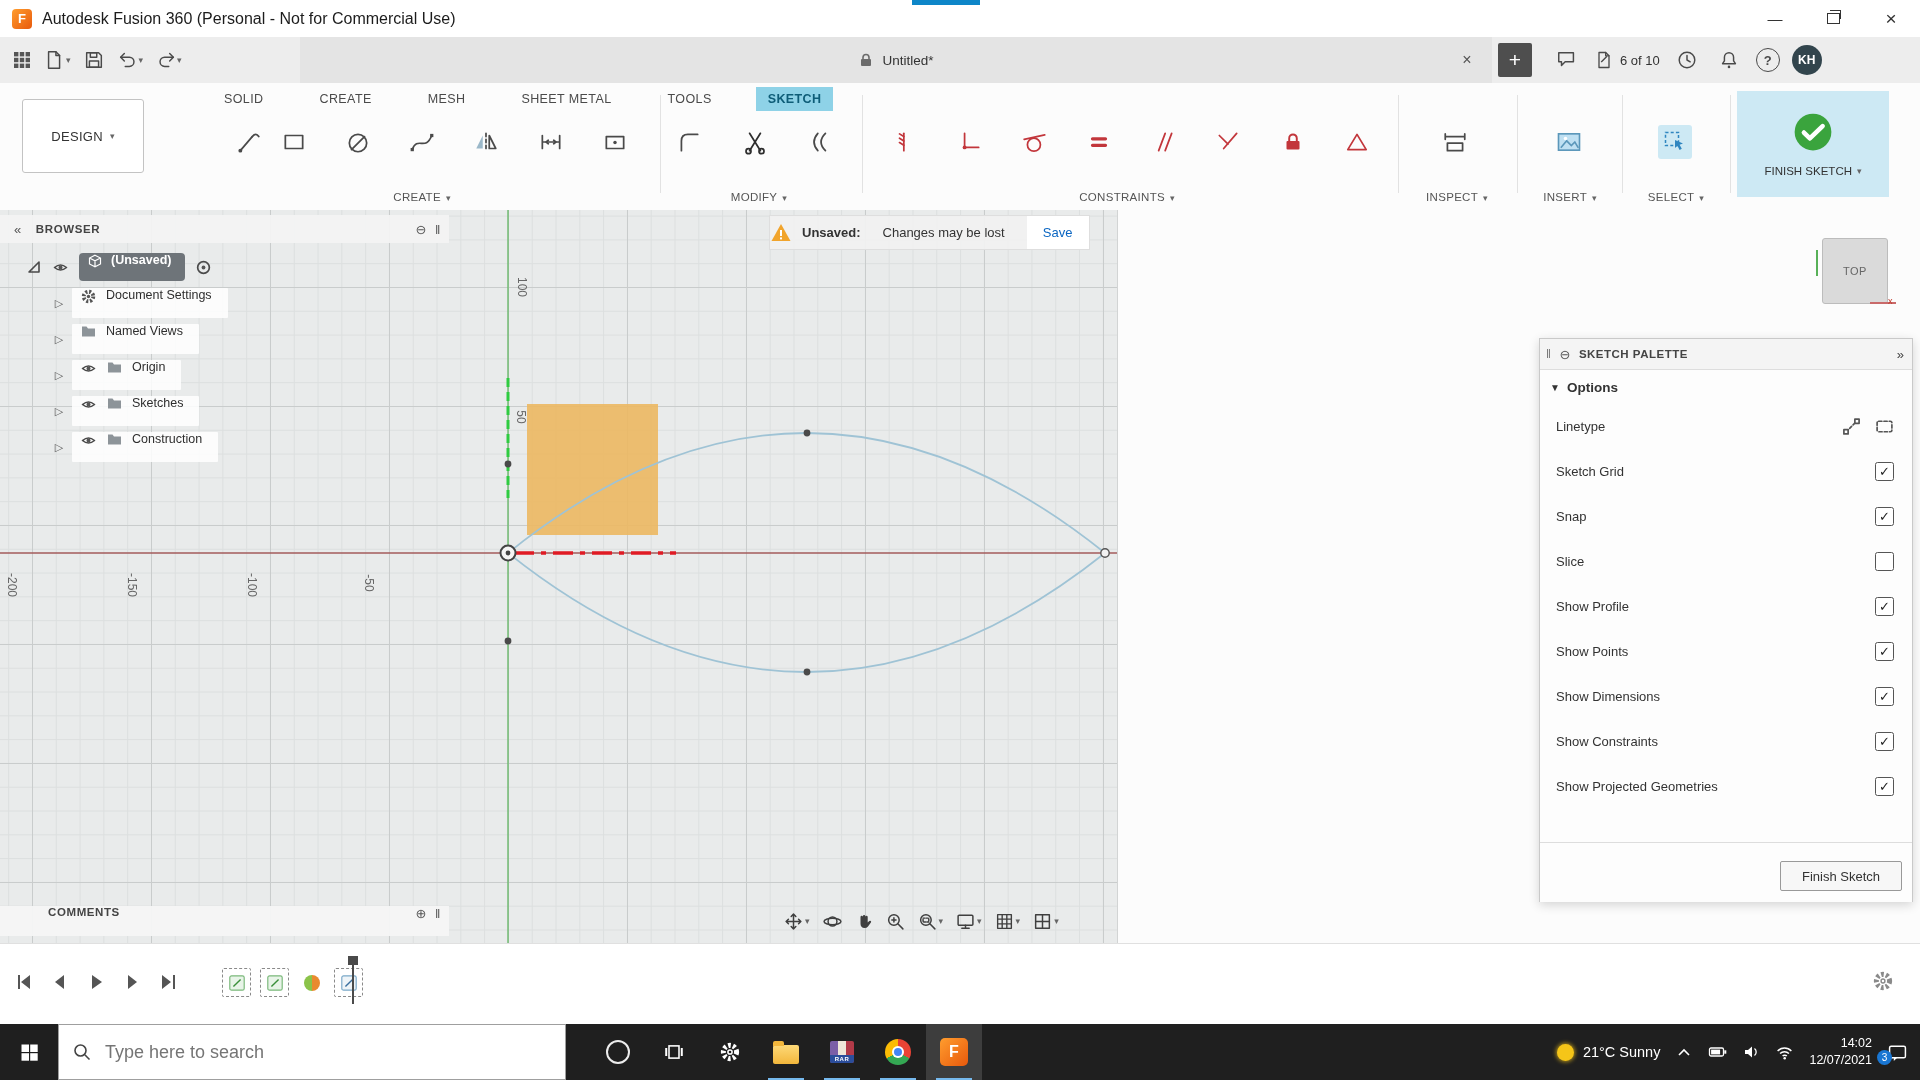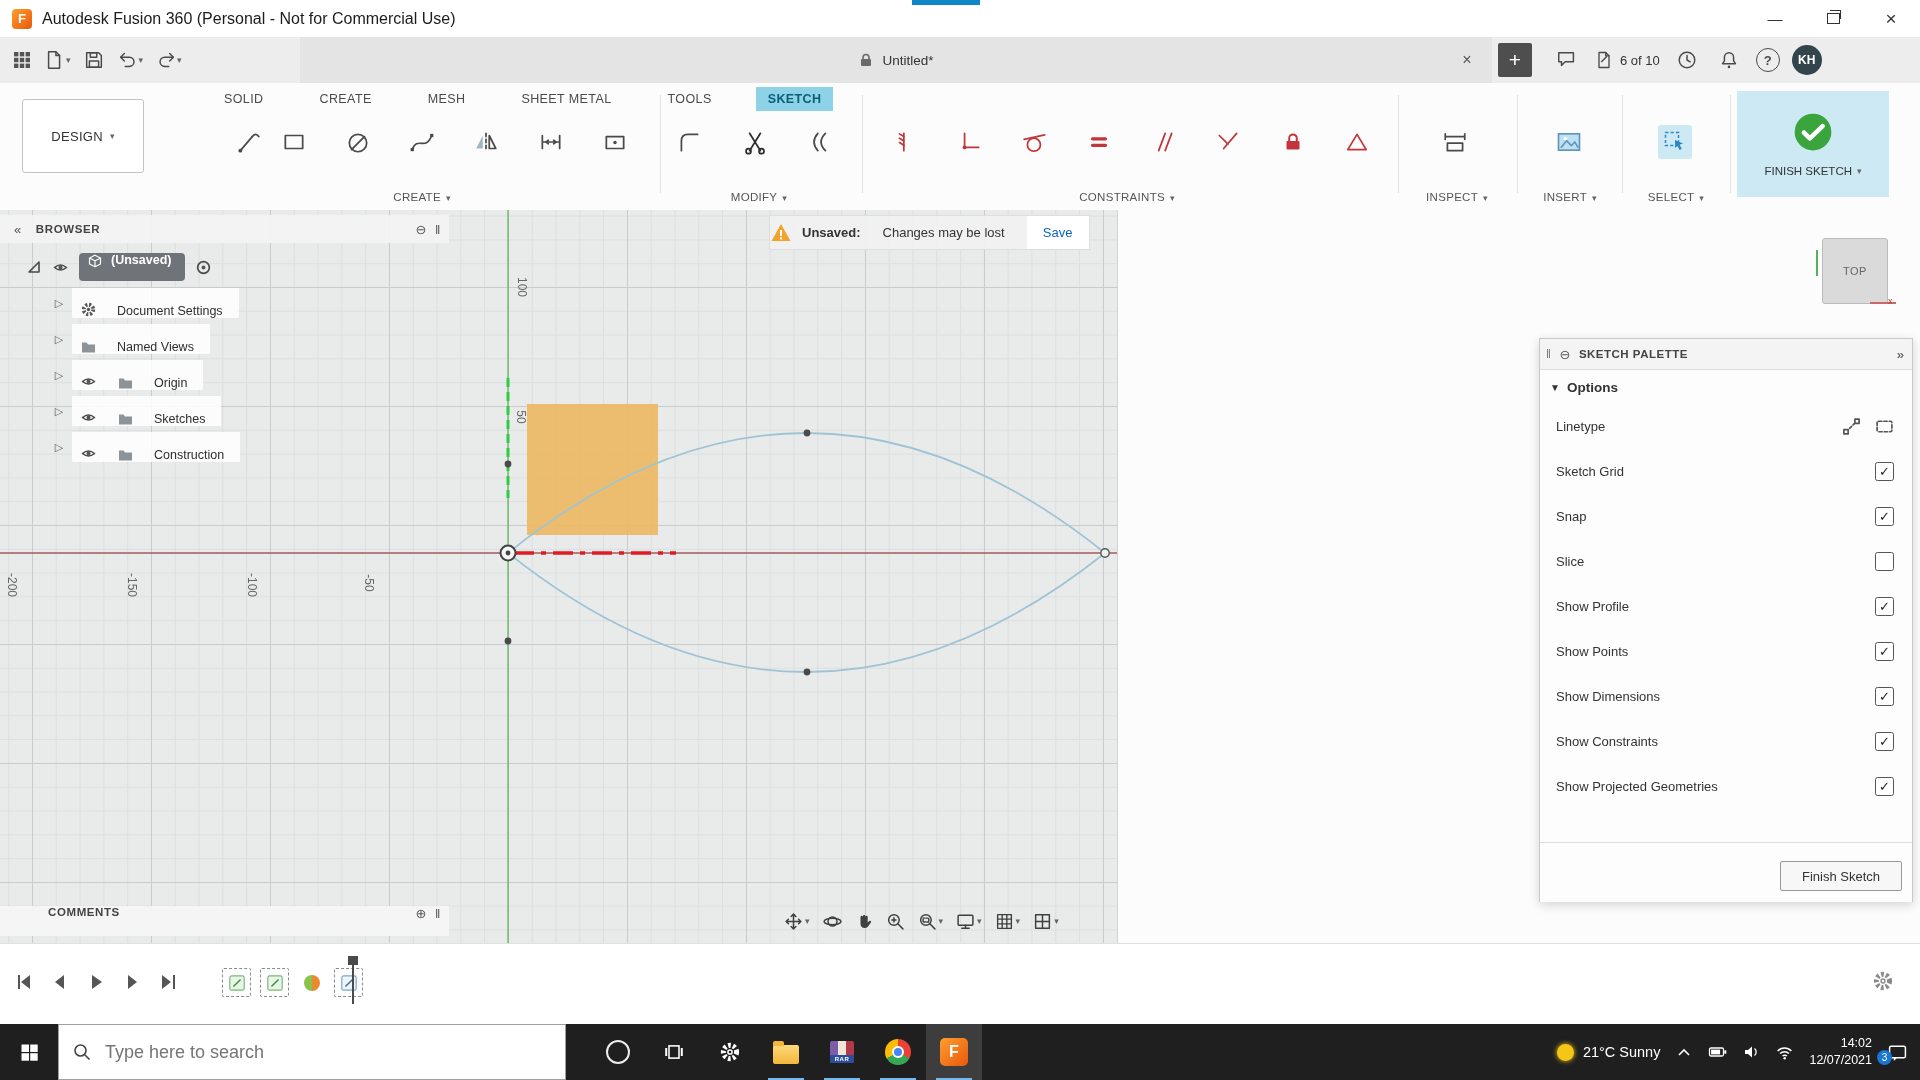--- a/index.html
+++ b/index.html
@@ -65,21 +65,21 @@
     background-position:32px 77px,32px 77px,8.2px 5.6px,8.2px 5.6px}
   .axlabel{position:absolute;font-size:12px;color:#666;transform:rotate(90deg);transform-origin:center}
 
   
   .browser-header{position:absolute;left:0;top:5px;width:449px;height:28px;background:rgba(243,243,243,.94);
                   display:flex;align-items:center;font-size:11.5px;color:#333;letter-spacing:.6px}
   .bh-left{margin-left:14px;color:#555;font-size:13px}
   .bh-title{margin-left:14px;font-weight:bold;color:#444}
   .bh-right{margin-left:auto;margin-right:8px;display:flex;gap:8px;align-items:center;color:#555;font-size:13px}
   .brow{position:absolute;display:flex;align-items:center;height:30px;font-size:12.5px;color:#2e2e2e}
-  .brow .pill{display:flex;align-items:flex-end;gap:20px;background:rgba(255,255,255,.85);height:30px;padding:0 16px 0 8px;border-radius:1px}
+  .brow .pill{display:flex;align-items:flex-start;gap:9px;background:rgba(255,255,255,.85);height:30px;padding:0 16px 0 8px;border-radius:1px}
   .root-pill{display:flex;gap:8px;background:#6e7479;color:#fff;font-weight:bold;height:28px;padding:0 14px 0 8px;border-radius:4px}
   .exp{color:#555;font-size:11px;width:14px;text-align:center}
 
   
   .warnbar{position:absolute;left:769px;top:5px;height:33px;display:flex;align-items:center;background:rgba(240,240,240,.96);
            border:1px solid #dedede;font-size:13px}
   .warn-label{font-weight:bold;color:#333;margin-left:10px}
   .warn-msg{color:#333;margin-left:22px}
   .warn-save{margin-left:22px;height:100%;width:62px;background:#fff;color:#0b66c2;display:flex;align-items:center;justify-content:center}
 

